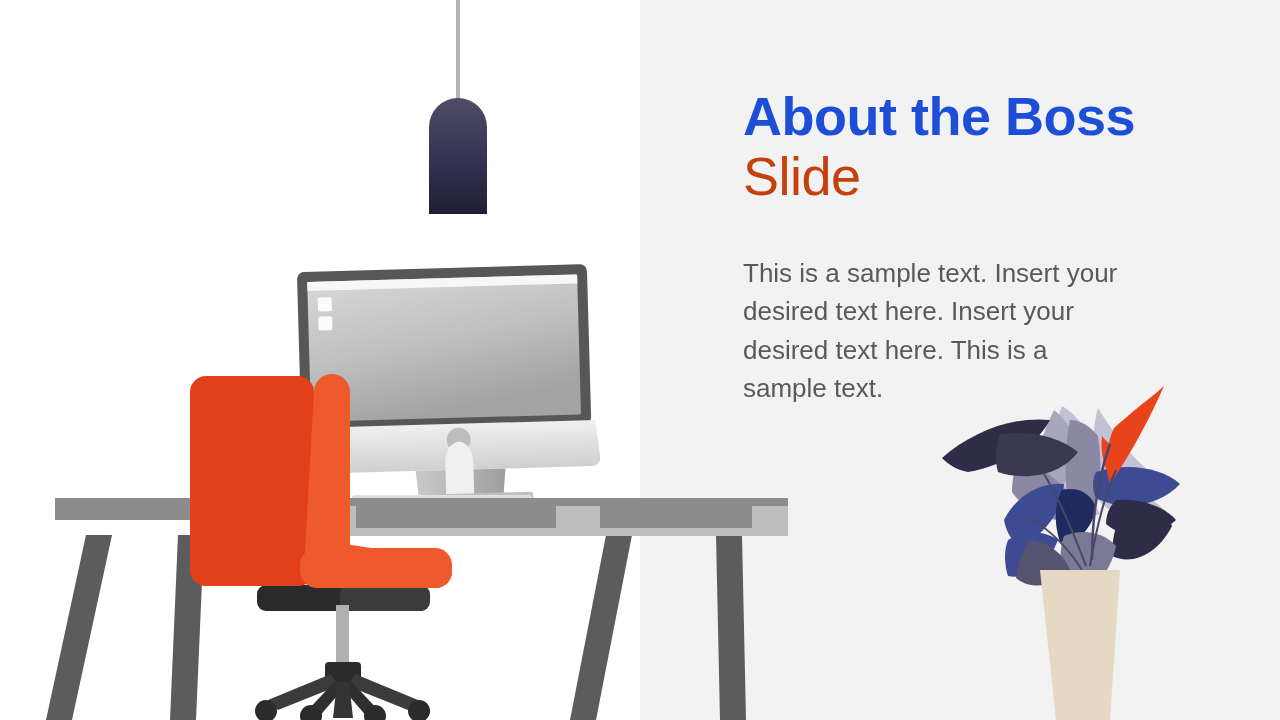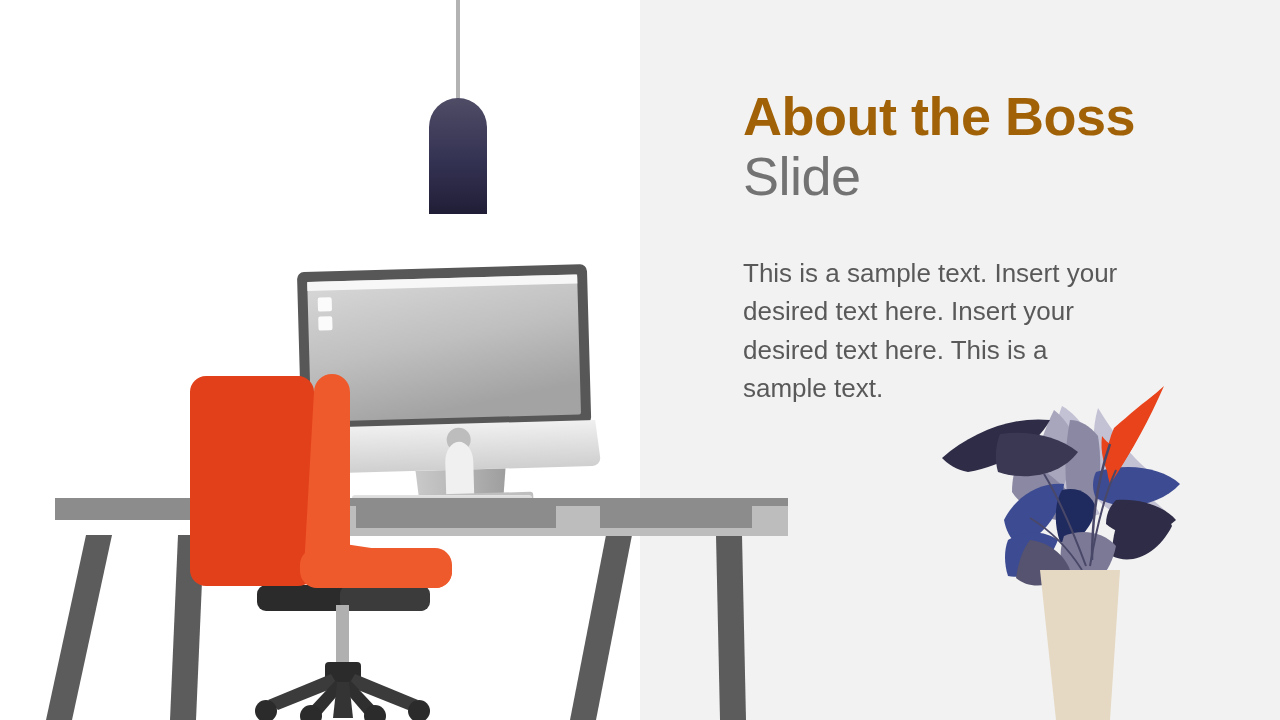--- a/index.html
+++ b/index.html
@@ -33,30 +33,30 @@
   
   .text-block {
     position: absolute;
     left: 743px;
     top: 86px;
     width: 420px;
   }
   .title-line1 {
     font-size: 54px;
     font-weight: bold;
-    color: #a16207;
+    color: #1d4ed8;
     letter-spacing: -0.5px;
     line-height: 1.12;
     margin: 0;
     white-space: nowrap;
   }
   .title-line2 {
     font-size: 54px;
     font-weight: normal;
-    color: #737373;
+    color: #c2410c;
     letter-spacing: -0.5px;
     line-height: 1.12;
     margin: 0;
   }
   .body-text {
     margin: 0;
     position: absolute;
     top: 168px;
     left: 0;
     width: 380px;

